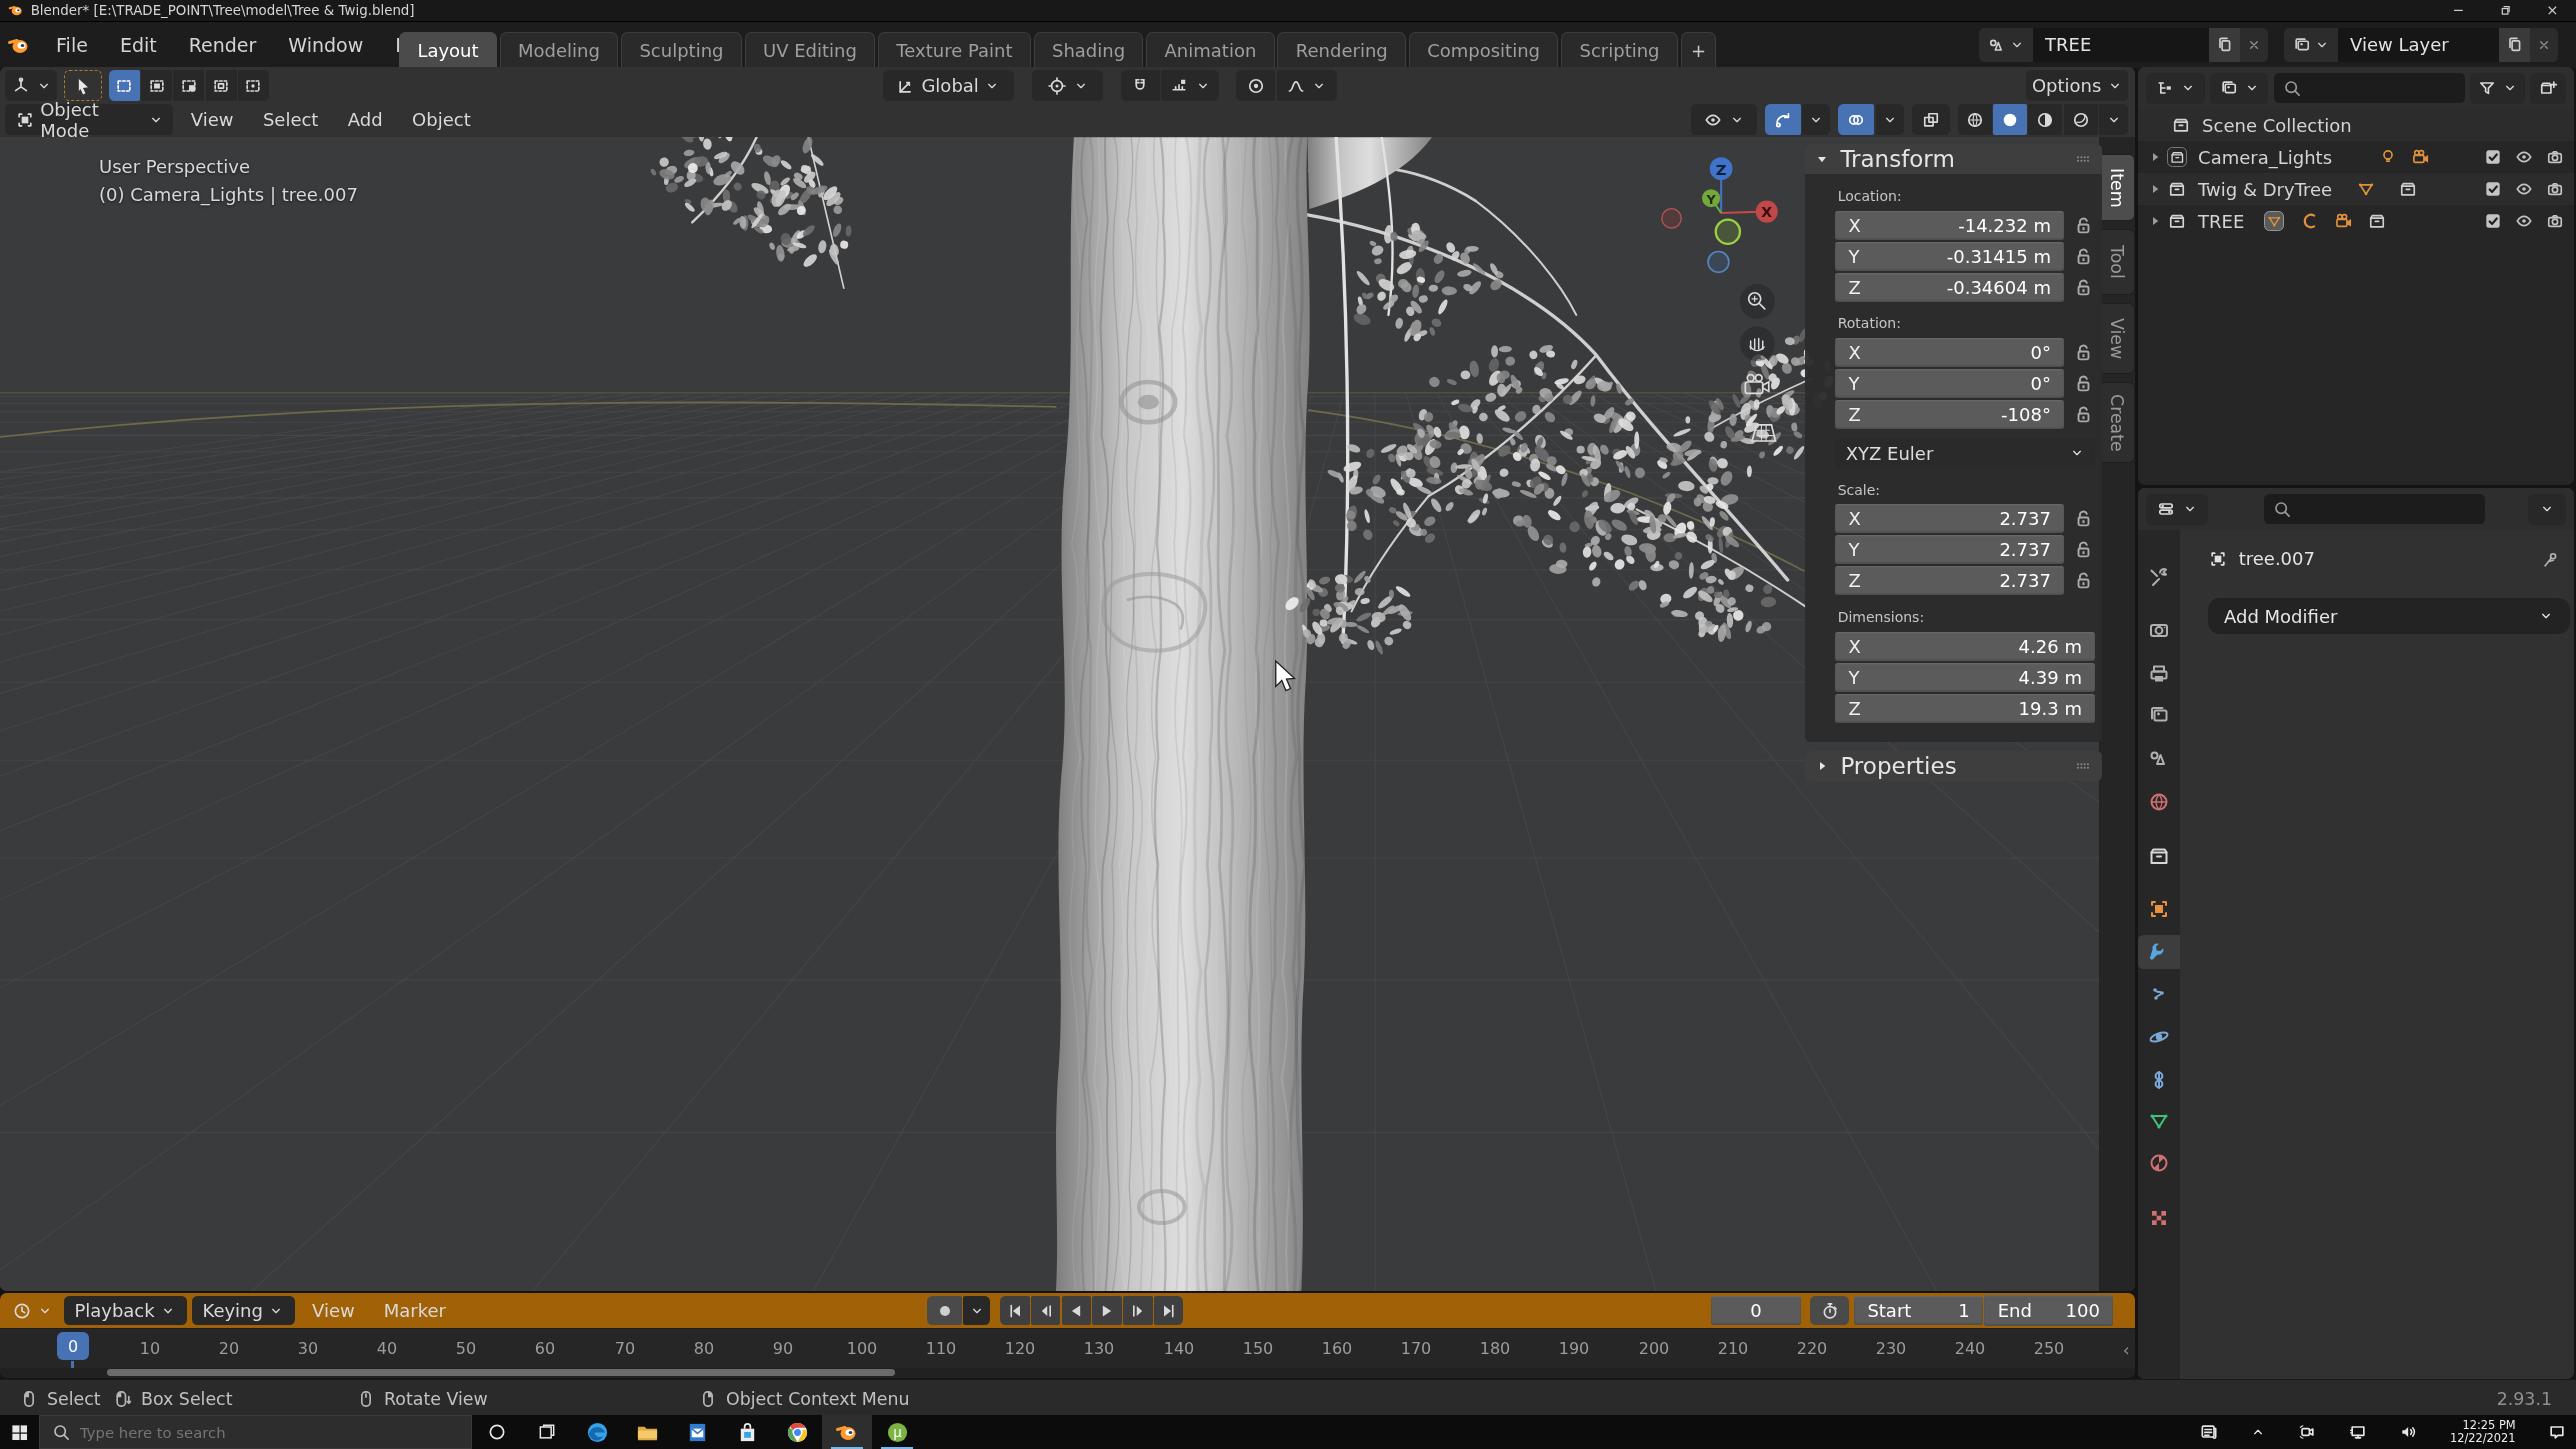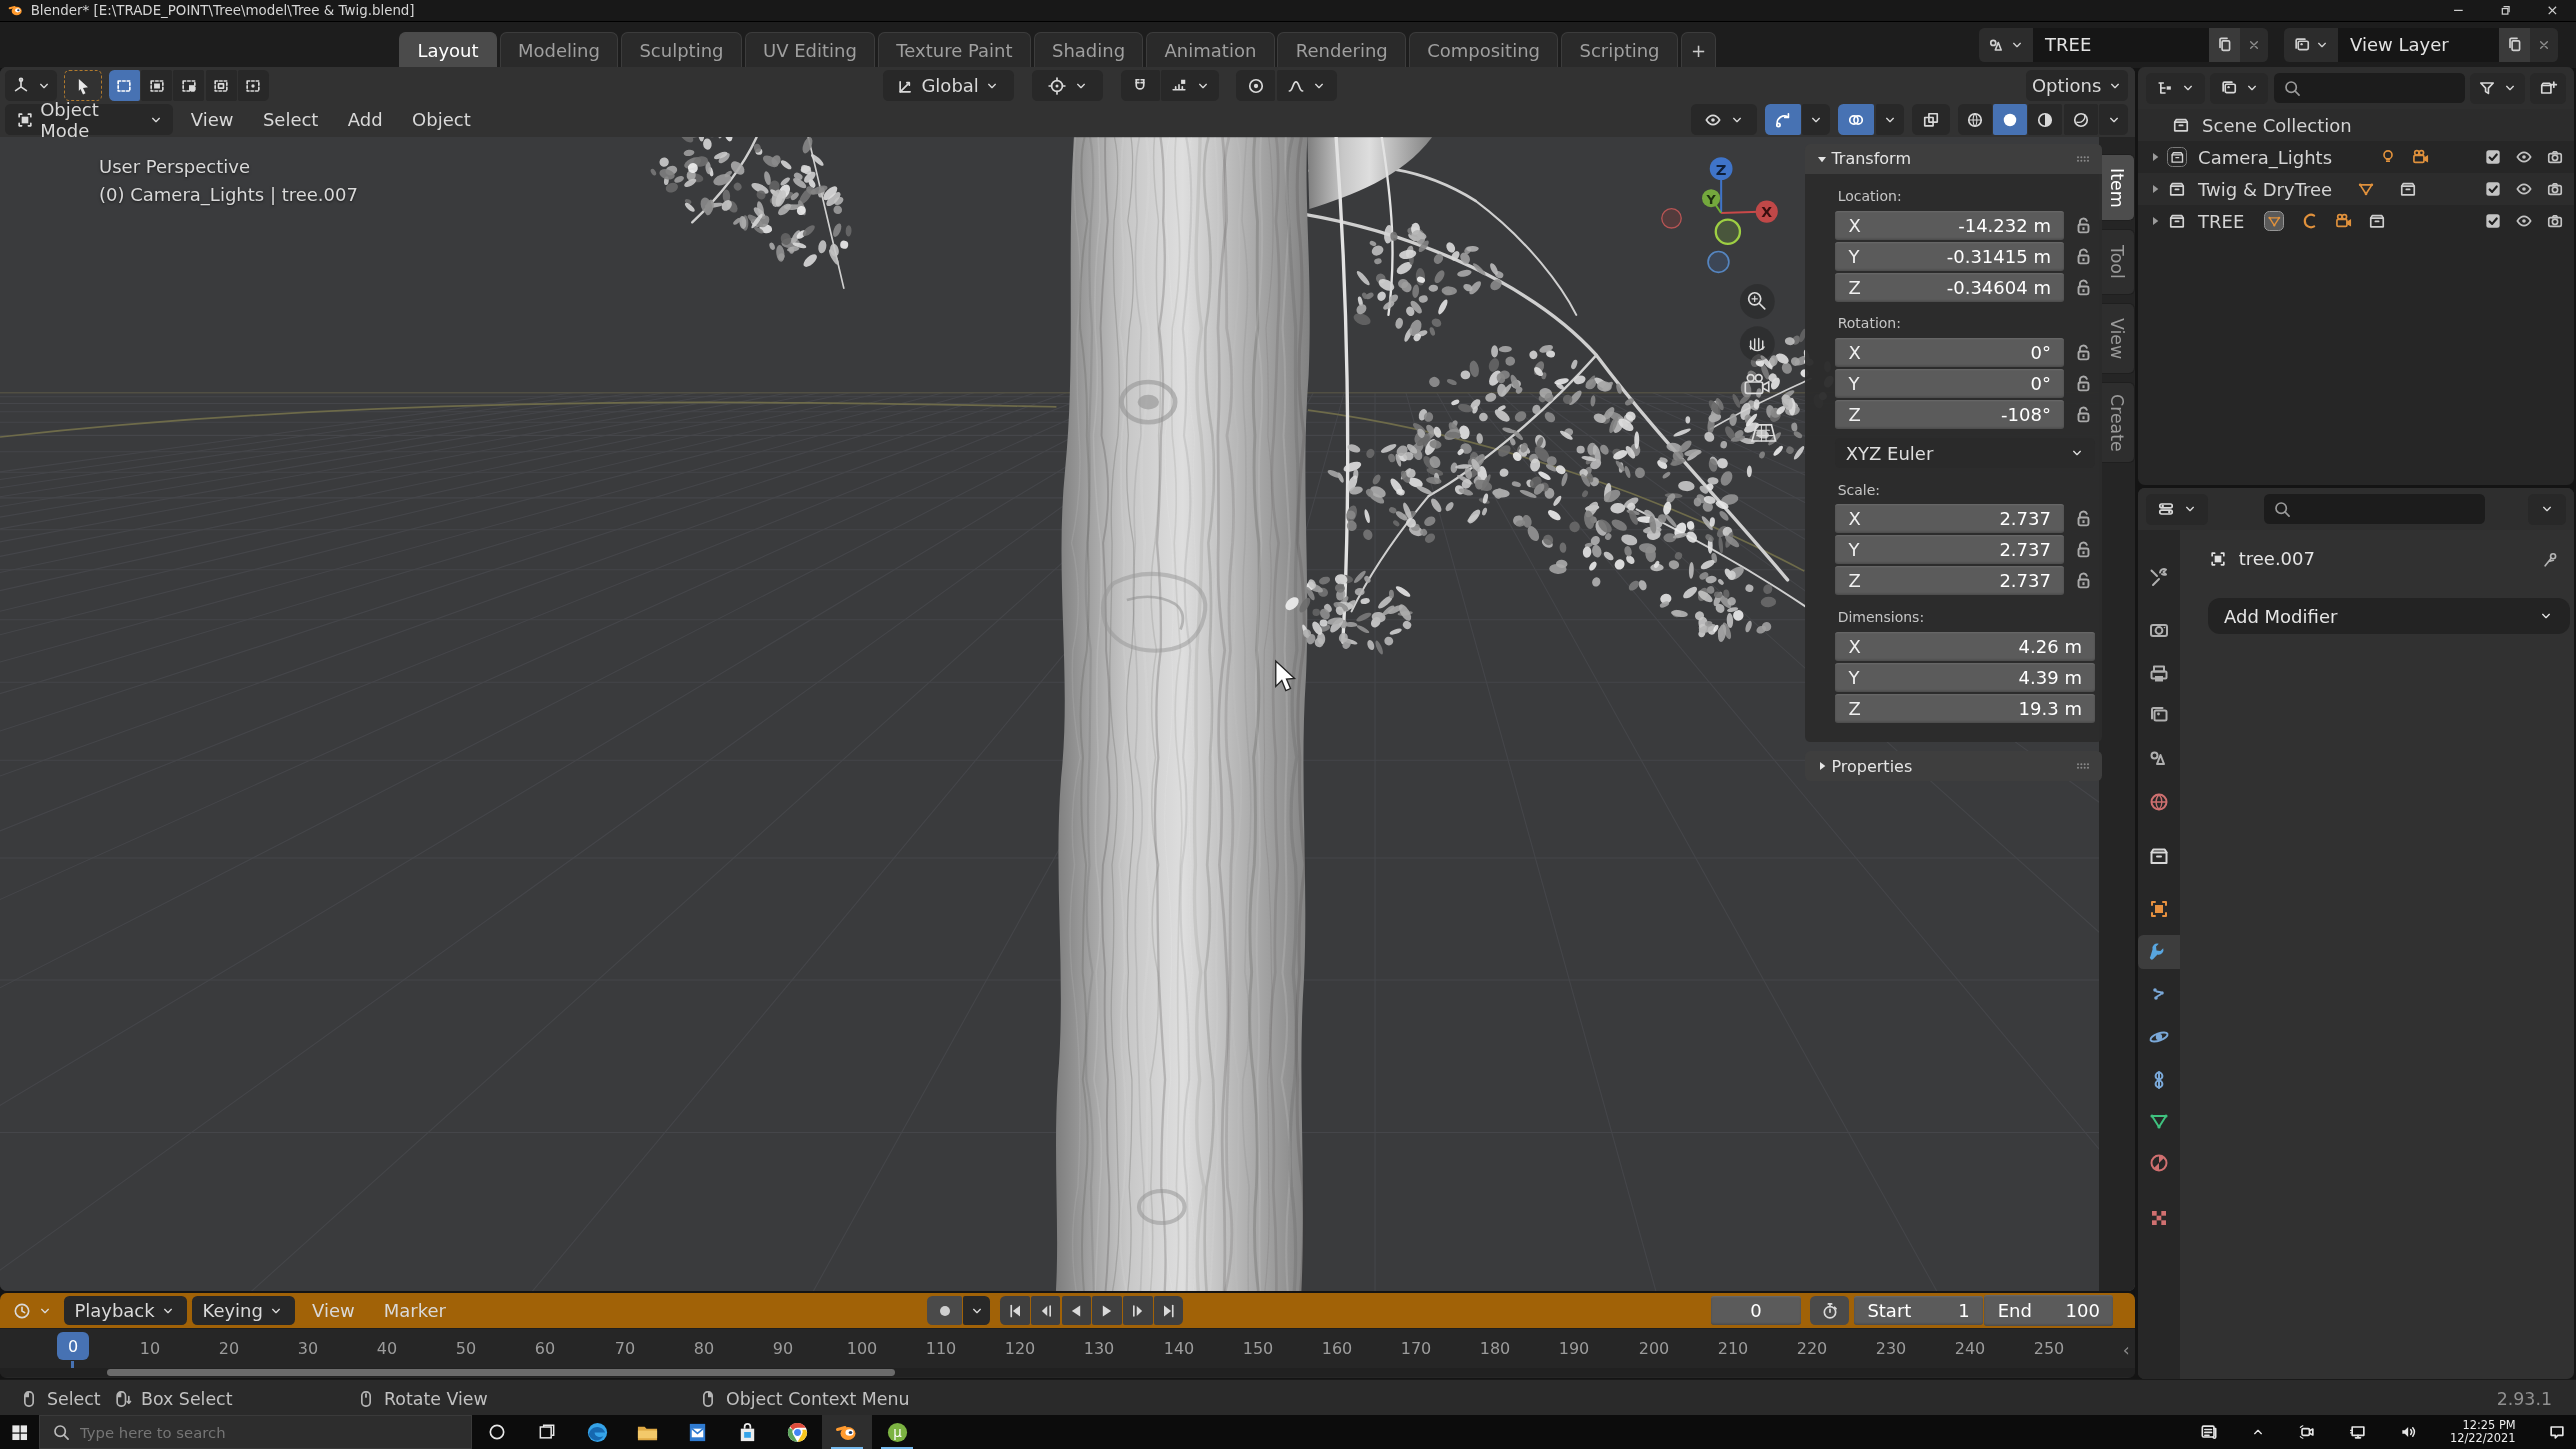--- a/index.html
+++ b/index.html
@@ -36,21 +36,21 @@
 .grp .b{border-radius:2px}
 .grp .b:first-child{border-radius:5.4px 2px 2px 5.4px}
 .grp .b:last-child{border-radius:2px 5.4px 5.4px 2px}
 .toolbtn{width:38px;height:31px;border:1.3px dashed #b07a2e;border-radius:5.4px;display:flex;align-items:center;justify-content:center;color:#e8e8e8}
 .menutxt{padding:0 12px;color:#d9d9d9;font-size:18px;height:31px;display:flex;align-items:center;border-radius:5.4px}
 .vcanvas{position:absolute;left:0;top:70px;right:0;bottom:0;background:#3a3b3d}
 #scene{position:absolute;left:0;top:0}
 .ovl{position:absolute;color:#d9d9d9;font-size:18px;text-shadow:0 1.3px 2.7px rgba(0,0,0,.55);z-index:4}
 
 #npanel{position:absolute;left:1805px;top:77px;width:297px;z-index:6}
-.panelhead{height:29.5px;background:#3e3e3e;border-radius:5.4px 5.4px 0 0;display:flex;align-items:center;padding:0 9.4px;color:#e5e5e5;font-size:16px;gap:1px}
+.panelhead{height:29.5px;background:#3e3e3e;border-radius:5.4px 5.4px 0 0;display:flex;align-items:center;padding:0 9.4px;color:#e5e5e5;font-size:23px;gap:10px}
 .panelhead.closed{border-radius:5.4px;margin-top:9.4px}
 .panelbody{background:rgba(44,44,44,.96);padding:1.3px 6.7px 17.4px 30px;border-radius:0 0 5.4px 5.4px}
 .plabel{color:#c6c6c6;font-size:14px;margin:13.4px 0 6.7px 2.7px}
 .frow{display:flex;align-items:center;gap:8px;margin-bottom:2px}
 .fld{flex:1;height:29px;background:#5b5b5b;display:flex;align-items:center;padding:0 13.4px;color:#fff;font-size:18px;border-radius:2.7px;box-shadow:inset 0 1.3px 0 rgba(255,255,255,.08),inset 0 -1.3px 2px rgba(0,0,0,.18)}
 .fld .ax{width:38px;color:#f0f0f0}
 .fld .val{margin-left:auto}
 .lk{width:23px;height:23px;color:#a9a9a9;flex:none}
 .dd{height:30px;background:#2a2a2a;border-radius:5.4px;display:flex;align-items:center;padding:0 10.7px;color:#dedede;font-size:18px;margin-top:9.4px}
 .gripdots{margin-left:auto;color:#8a8a8a}
@@ -129,20 +129,35 @@
       </div>
     <div class="wbtn">
         <svg width="14.8" height="14.8" viewBox="0 0 24 24" stroke="currentColor" fill="none" stroke-width="2">
           <path d="M6 6l12 12M18 6L6 18"></path>
         </svg>
       </div>
   </div>
 </div>
 
 <div id="menubar">
+  <div class="menus">
+    <span class="ic ic36" style="color:#ff9a2e;margin-right:9.4px">
+        <svg viewBox="0 0 24 24" stroke="currentColor" fill="none" stroke-width="2" stroke-linecap="round" stroke-linejoin="round">
+          <ellipse cx="13" cy="13.5" rx="7.5" ry="6.5" fill="currentColor" stroke="none"></ellipse>
+          <ellipse cx="14.5" cy="12.5" rx="4" ry="3.2" fill="#fff" stroke="none"></ellipse>
+          <ellipse cx="15.5" cy="12.5" rx="1.8" ry="1.5" fill="#1c3b66" stroke="none"></ellipse>
+          <path d="M2.5 9.5L10 7.5" stroke="currentColor" stroke-width="3"></path>
+        </svg>
+      </span>
+    <span class="mitem">File</span>
+    <span class="mitem">Edit</span>
+    <span class="mitem">Render</span>
+    <span class="mitem">Window</span>
+    <span class="mitem">Help</span>
+  </div>
   <div id="wtabs">
     <div class="wtab active">Layout</div>
     <div class="wtab">Modeling</div>
     <div class="wtab">Sculpting</div>
     <div class="wtab">UV Editing</div>
     <div class="wtab">Texture Paint</div>
     <div class="wtab">Shading</div>
     <div class="wtab">Animation</div>
     <div class="wtab">Rendering</div>
     <div class="wtab">Compositing</div>

